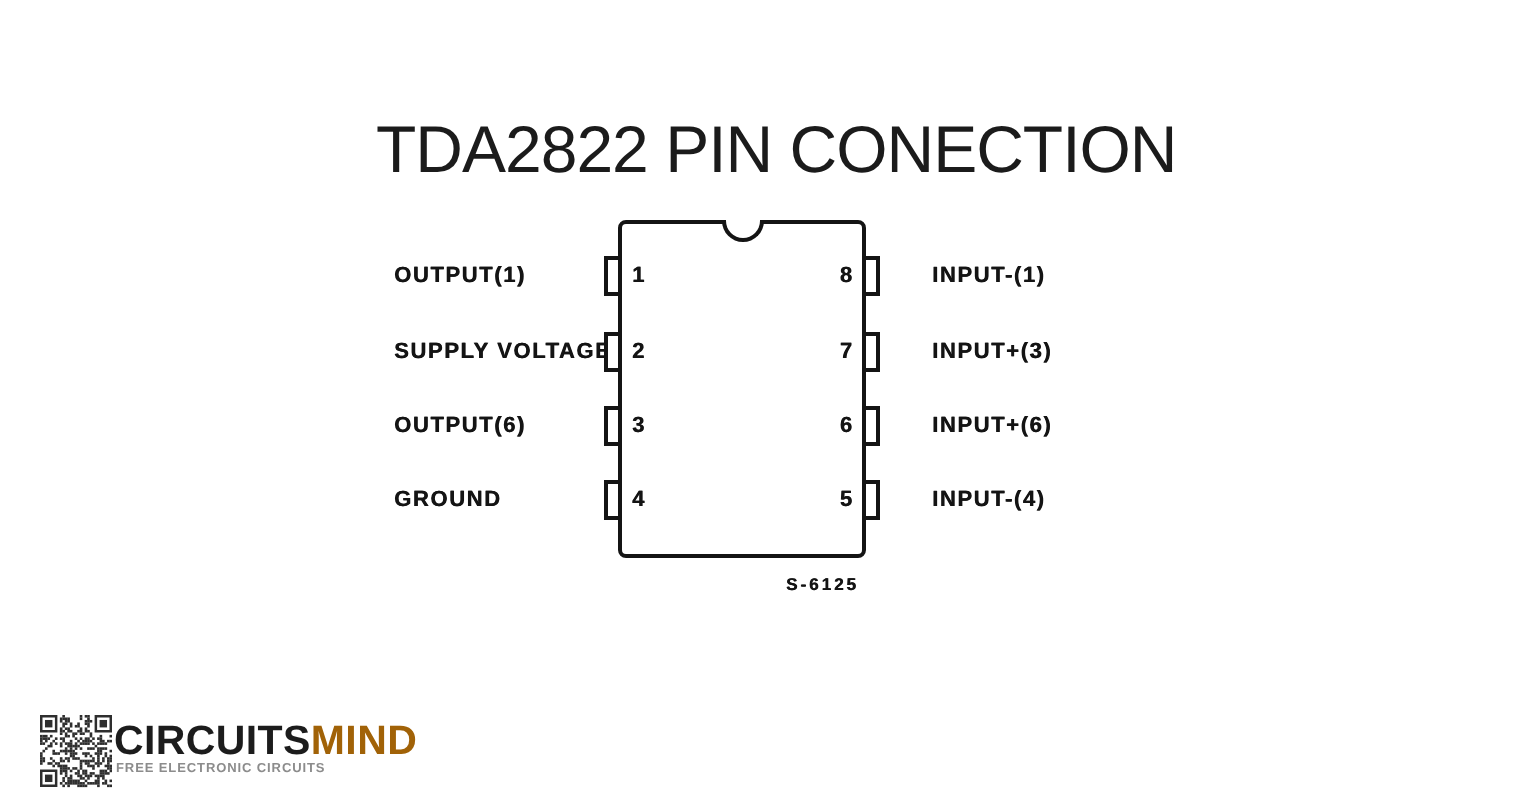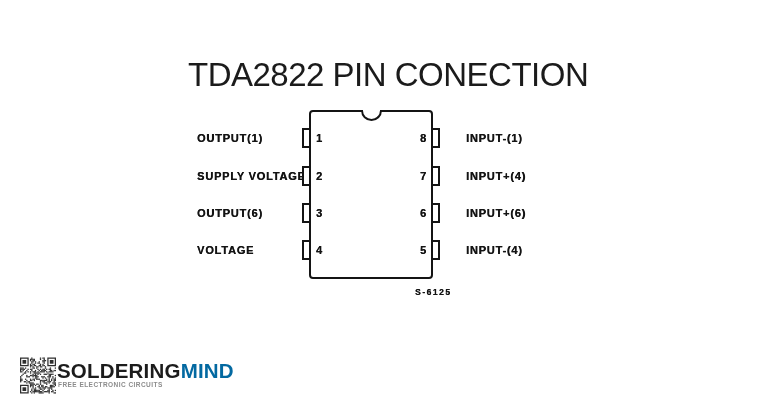--- a/index.html
+++ b/index.html
@@ -39,31 +39,31 @@
   .num-right { left:414px; width:12px; text-align:right; }
   .num-r1 { top:132px; } .num-r2 { top:170px; } .num-r3 { top:207px; } .num-r4 { top:244px; }
   .pin-label {
     position:absolute; font-weight:bold; font-size:11px; line-height:12px;
     letter-spacing:0.8px; white-space:nowrap;text-align:center;
   }
   .lbl-left  { left:197px; }
   .lbl-right { left:466px; }
   .lbl-r1 { top:132px; } .lbl-r2 { top:170px; } .lbl-r3 { top:207px; } .lbl-r4 { top:244px; }
   .fig-label {
-    position:absolute; left:415px; top:287px;
+    position:absolute; left:393px; top:287px;
     font-weight:bold; font-size:8.5px; letter-spacing:1.5px;
   }
   
   .qr { position:absolute; left:20px; top:357px; width:36px; height:37px; }
   .brand {
     position:absolute; left:57px; top:359px;
     font-size:20.5px; font-weight:bold; letter-spacing:0.2px; white-space:nowrap;
   }
   .brand .primary   { color:#1c1c1c; }
-  .brand .secondary { color:#0369a1; }
+  .brand .secondary { color:#a16207; }
   .tagline {
     position:absolute; left:58px; top:381px;
     font-size:6.5px; font-weight:bold; letter-spacing:0.45px; color:#8c8c8c;
   }
 </style>
 </head>
 <body>
 
 <div class="canvas">
 
@@ -87,23 +87,23 @@
   <div class="pin-num num-left num-r3 scanline">3</div>
   <div class="pin-num num-left num-r4 scanline">4</div>
   <div class="pin-num num-right num-r1 scanline">8</div>
   <div class="pin-num num-right num-r2 scanline">7</div>
   <div class="pin-num num-right num-r3 scanline">6</div>
   <div class="pin-num num-right num-r4 scanline">5</div>
 
   <div class="pin-label lbl-left lbl-r1 scanline">OUTPUT(1)</div>
   <div class="pin-label lbl-left lbl-r2 scanline">SUPPLY VOLTAGE</div>
   <div class="pin-label lbl-left lbl-r3 scanline">OUTPUT(6)</div>
-  <div class="pin-label lbl-left lbl-r4 scanline">VOLTAGE</div>
+  <div class="pin-label lbl-left lbl-r4 scanline">GROUND</div>
   <div class="pin-label lbl-right lbl-r1 scanline">INPUT-(1)</div>
-  <div class="pin-label lbl-right lbl-r2 scanline">INPUT+(4)</div>
+  <div class="pin-label lbl-right lbl-r2 scanline">INPUT+(3)</div>
   <div class="pin-label lbl-right lbl-r3 scanline">INPUT+(6)</div>
   <div class="pin-label lbl-right lbl-r4 scanline">INPUT-(4)</div>
 
   <div class="fig-label scanline">S-6125</div>
 
   <svg id="qr" class="qr" viewBox="0 0 29 29" fill="#2e2e2e">
       <rect x="9" y="0" width="1.05" height="1.05"></rect>
       <rect x="16" y="0" width="1.05" height="1.05"></rect>
       <rect x="18" y="0" width="1.05" height="1.05"></rect>
       <rect x="19" y="0" width="1.05" height="1.05"></rect>
@@ -405,17 +405,17 @@
       <rect x="27" y="28" width="1.05" height="1.05"></rect>
       <rect x="28" y="28" width="1.05" height="1.05"></rect>
       <path fill-rule="evenodd" d="M0 0h7v7h-7zM1 1v5h5v-5z"></path>
       <rect x="2" y="2" width="3" height="3"></rect>
       <path fill-rule="evenodd" d="M22 0h7v7h-7zM23 1v5h5v-5z"></path>
       <rect x="24" y="2" width="3" height="3"></rect>
       <path fill-rule="evenodd" d="M0 22h7v7h-7zM1 23v5h5v-5z"></path>
       <rect x="2" y="24" width="3" height="3"></rect>
     </svg>
   <div class="brand">
-    <span class="primary">SOLDERING</span><span class="secondary">MIND</span>
+    <span class="primary">CIRCUITS</span><span class="secondary">MIND</span>
   </div>
   <div class="tagline">FREE ELECTRONIC CIRCUITS</div>
 
 </div>
 
 </body></html>

